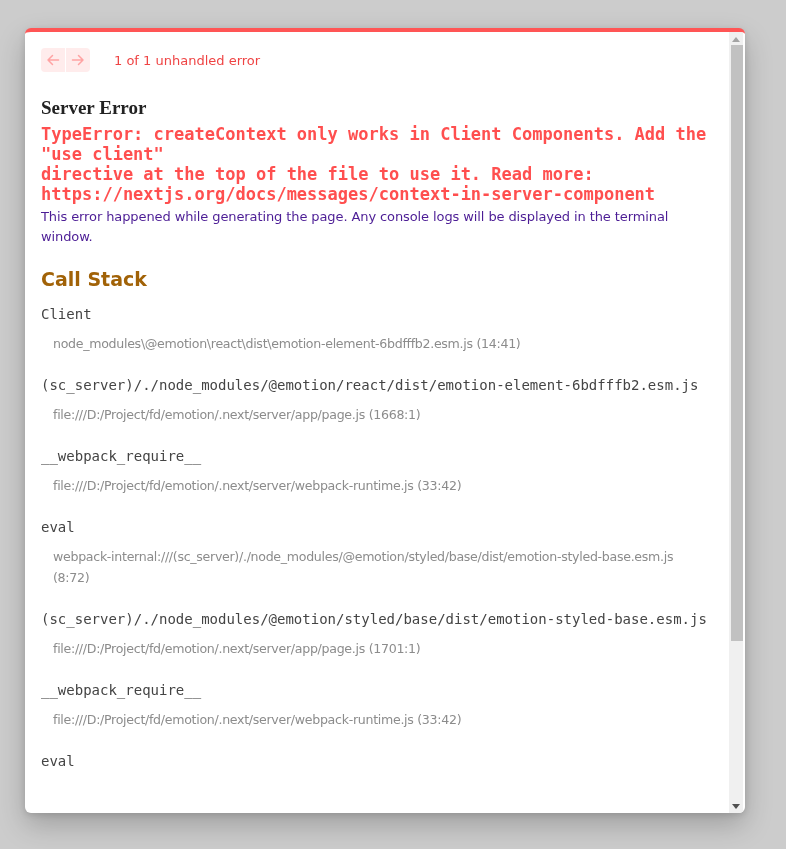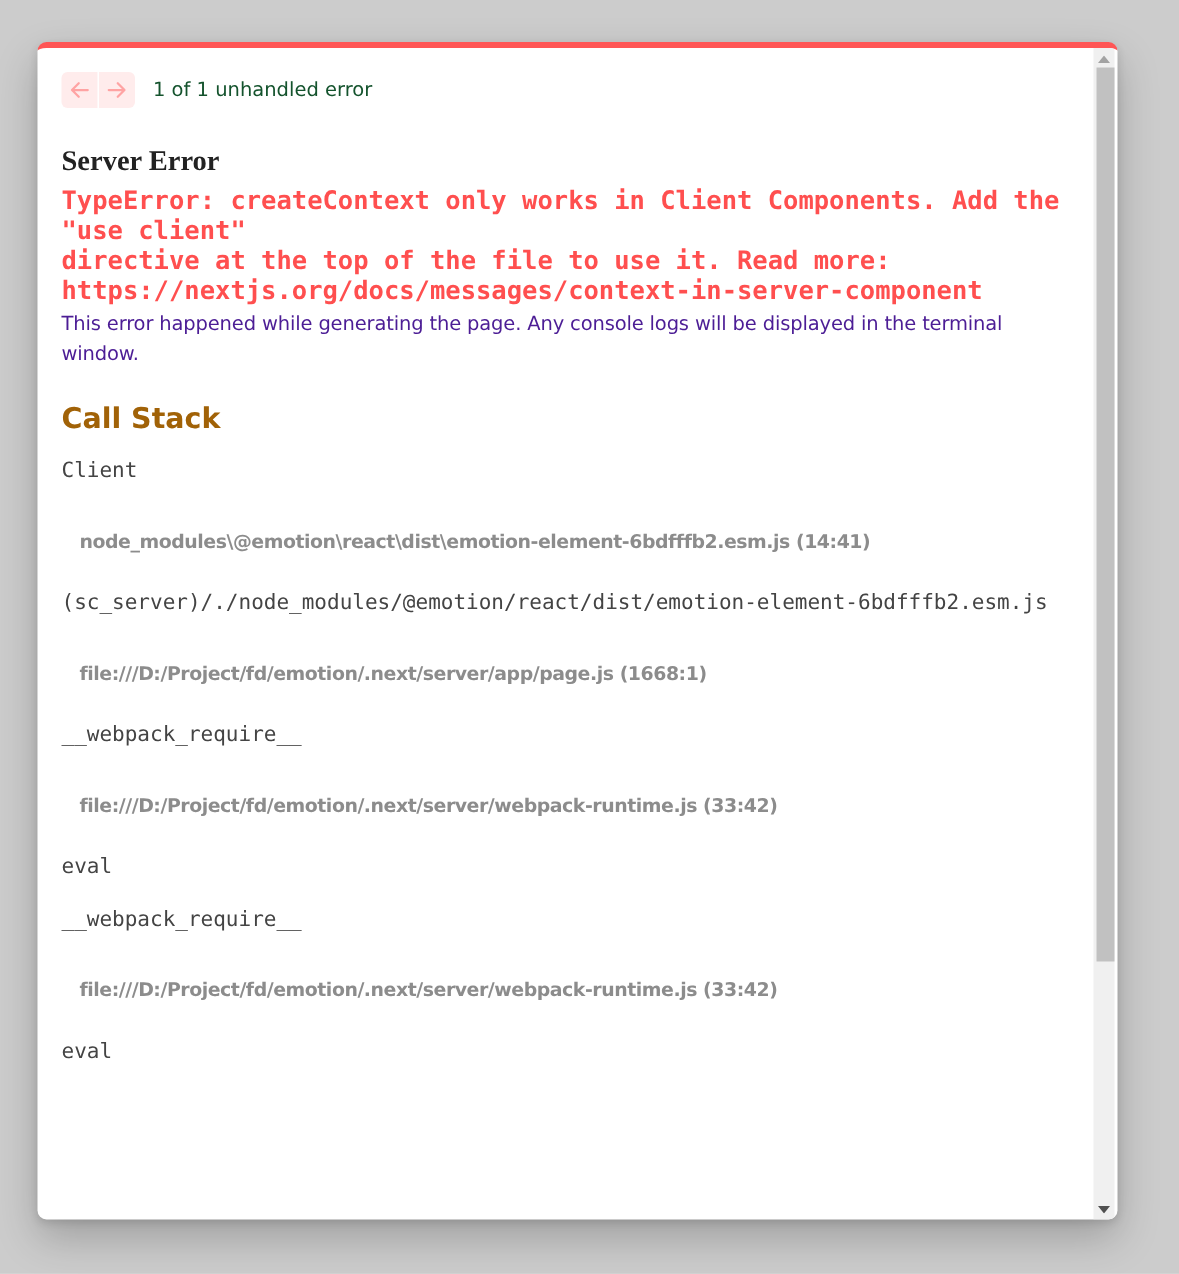--- a/index.html
+++ b/index.html
@@ -57,23 +57,23 @@
       width: 24px;
       height: 24px;
       display: flex;
       align-items: center;
       justify-content: center;
       cursor: pointer;
     }
     .nav-btn + .nav-btn { border-left: 1px solid #ffffff; }
     .nav-btn svg { width: 14px; height: 14px; }
     .nav-count {
-      margin-left: 12px;
+      margin-left: 24px;
       font-size: 14px;
-      color: #14532d;
+      color: #ef4444;
       font-family: "DejaVu Sans", sans-serif;
       font-size: 13px;
     }
     .title {
       margin: 24px 0 0 0;
       font-size: 19px;
       font-weight: bold;
       color: #222222;
       font-family: Liberation Serif, serif;
       line-height: 24px;
@@ -105,29 +105,28 @@
     .frame { margin-top: 8px; }
     .frame-name {
       font-family: "DejaVu Sans Mono", "Liberation Mono", monospace;
       font-size: 14px;
       color: #444444;
       line-height: 24px;
       padding-top: 3px;
       word-break: break-all;
     }
     .frame-loc {
-      margin-top: 24px;
+      margin-top: 7px;
       padding-left: 12px;
       font-size: 12.6px;
       color: #8c8c8c;
       font-family: "DejaVu Sans", sans-serif;
       line-height: 21px;
       letter-spacing: -0.3px;
       padding-bottom: 8px;
-      font-weight: bold;
     }
     .scrollbar {
       position: absolute;
       right: 2px;
       top: 0;
       width: 14px;
       height: 781px;
       background: #f0f0f0;
     }
     .scroll-arrow {
@@ -191,20 +190,25 @@
     <div class="frame">
       <div class="frame-name">(sc_server)/./node_modules/@emotion/react/dist/emotion-element-6bdfffb2.esm.js</div>
       <div class="frame-loc">file:///D:/Project/fd/emotion/.next/server/app/page.js (1668:1)</div>
     </div>
     <div class="frame">
       <div class="frame-name">__webpack_require__</div>
       <div class="frame-loc">file:///D:/Project/fd/emotion/.next/server/webpack-runtime.js (33:42)</div>
     </div>
     <div class="frame">
       <div class="frame-name">eval</div>
+      <div class="frame-loc">webpack-internal:///(sc_server)/./node_modules/@emotion/styled/base/dist/emotion-styled-base.esm.js (8:72)</div>
+    </div>
+    <div class="frame">
+      <div class="frame-name">(sc_server)/./node_modules/@emotion/styled/base/dist/emotion-styled-base.esm.js</div>
+      <div class="frame-loc">file:///D:/Project/fd/emotion/.next/server/app/page.js (1701:1)</div>
     </div>
     <div class="frame">
       <div class="frame-name">__webpack_require__</div>
       <div class="frame-loc">file:///D:/Project/fd/emotion/.next/server/webpack-runtime.js (33:42)</div>
     </div>
     <div class="frame">
       <div class="frame-name">eval</div>
     </div>
 
   </div>

